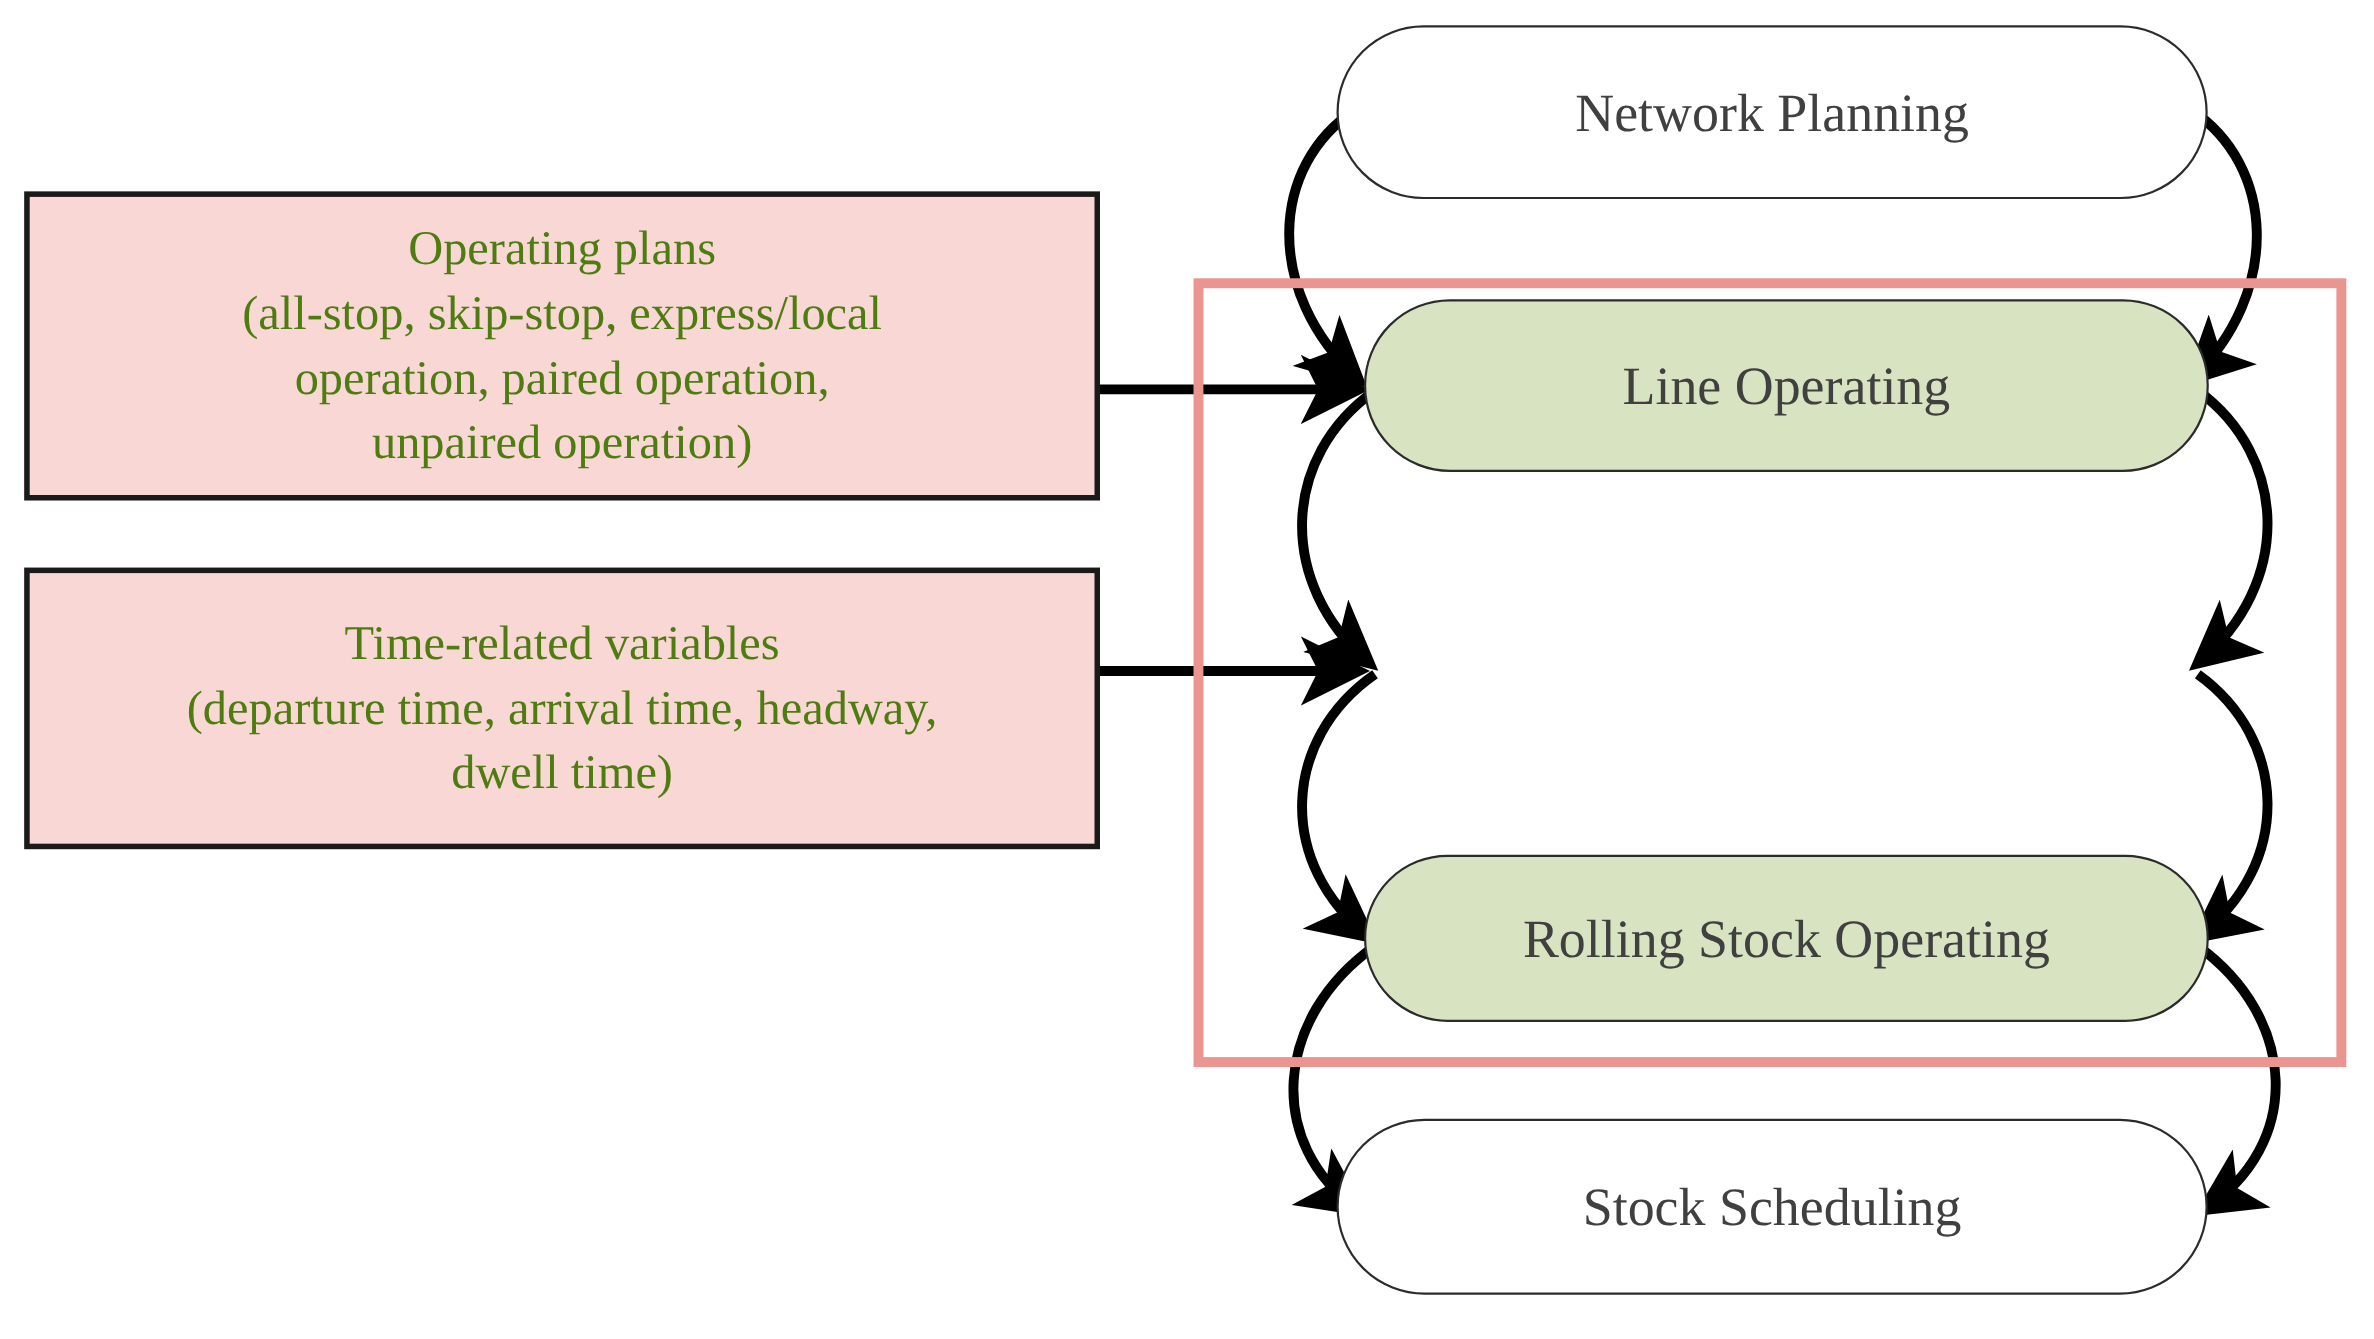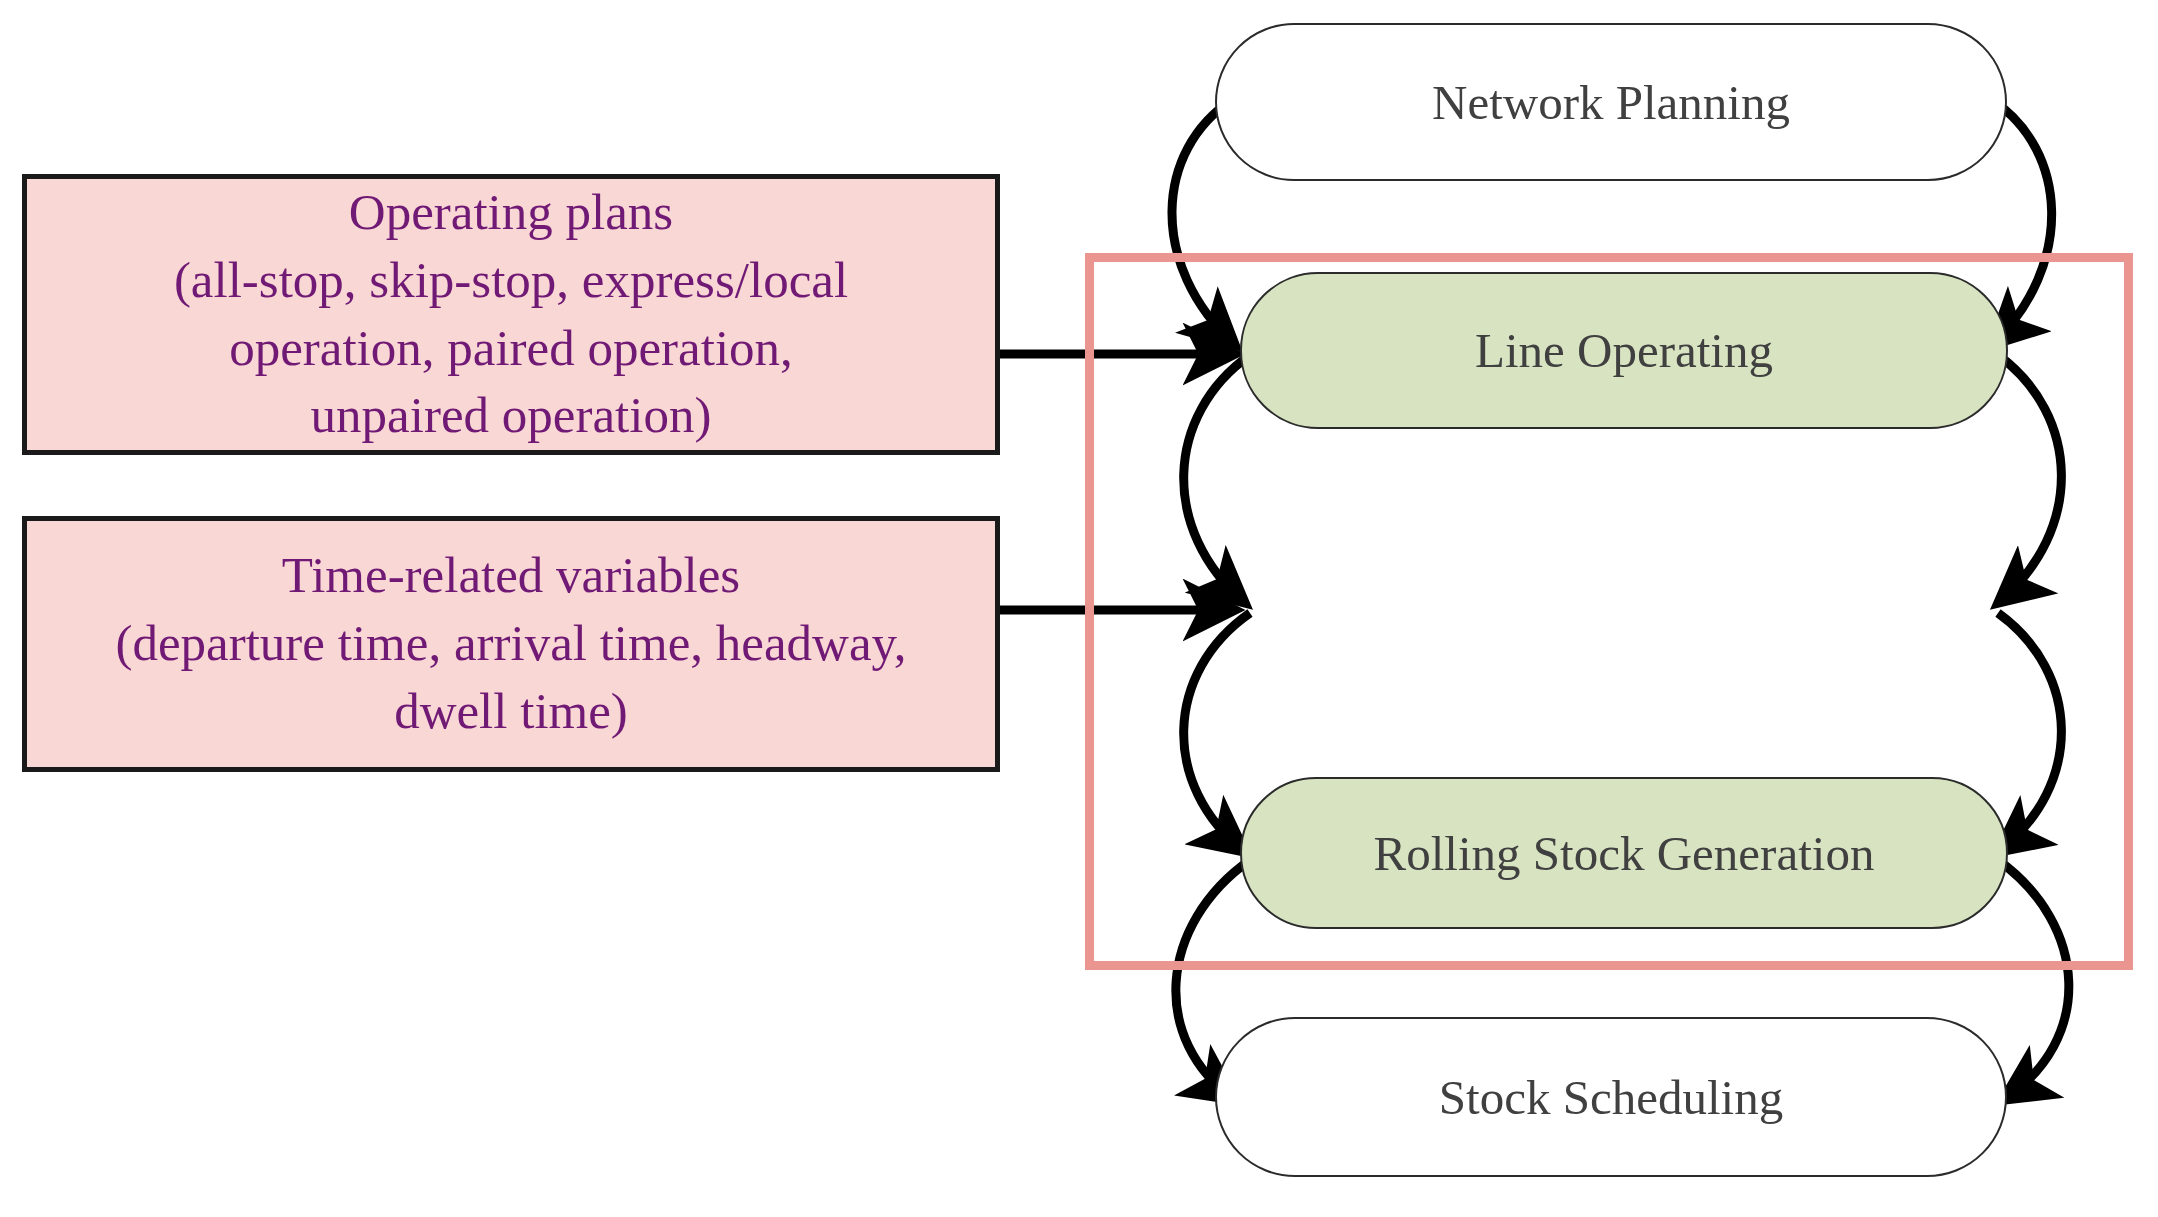--- a/index.html
+++ b/index.html
@@ -30,23 +30,23 @@
     background: #f9d7d5;
     border: 5px solid #1a1a1a;
     display: flex;
     align-items: center;
     justify-content: center;
     text-align: center;
   }
   .input-box .lines {
     width: 100%;
     padding: 0 10px;
-    font-size: 51px;
+    font-size: 44px;
     line-height: 1.33;
-    color: #701a75;
+    color: #4d7c0f;
     white-space: pre-line;
   }
   #input-box-1 { left: 22px; top: 174px; width: 978px; height: 281px; }
   #input-box-2 { left: 22px; top: 516px; width: 978px; height: 256px; }
 
   
   .node {
     position: absolute;
     box-sizing: border-box;
     display: flex;
@@ -142,21 +142,21 @@
   <div class="node plain" id="node-network">
     <span>Network Planning</span>
   </div>
 
   <div class="node highlight" id="node-line">
     <span>Line Operating</span>
   </div>
 
 
   <div class="node highlight" id="node-rolling">
-    <span>Rolling Stock Generation</span>
+    <span>Rolling Stock Operating</span>
   </div>
 
   <div class="node plain" id="node-crew">
     <span>Stock Scheduling</span>
   </div>
 
   <div id="scope-box"></div>
 
 </div>
 

